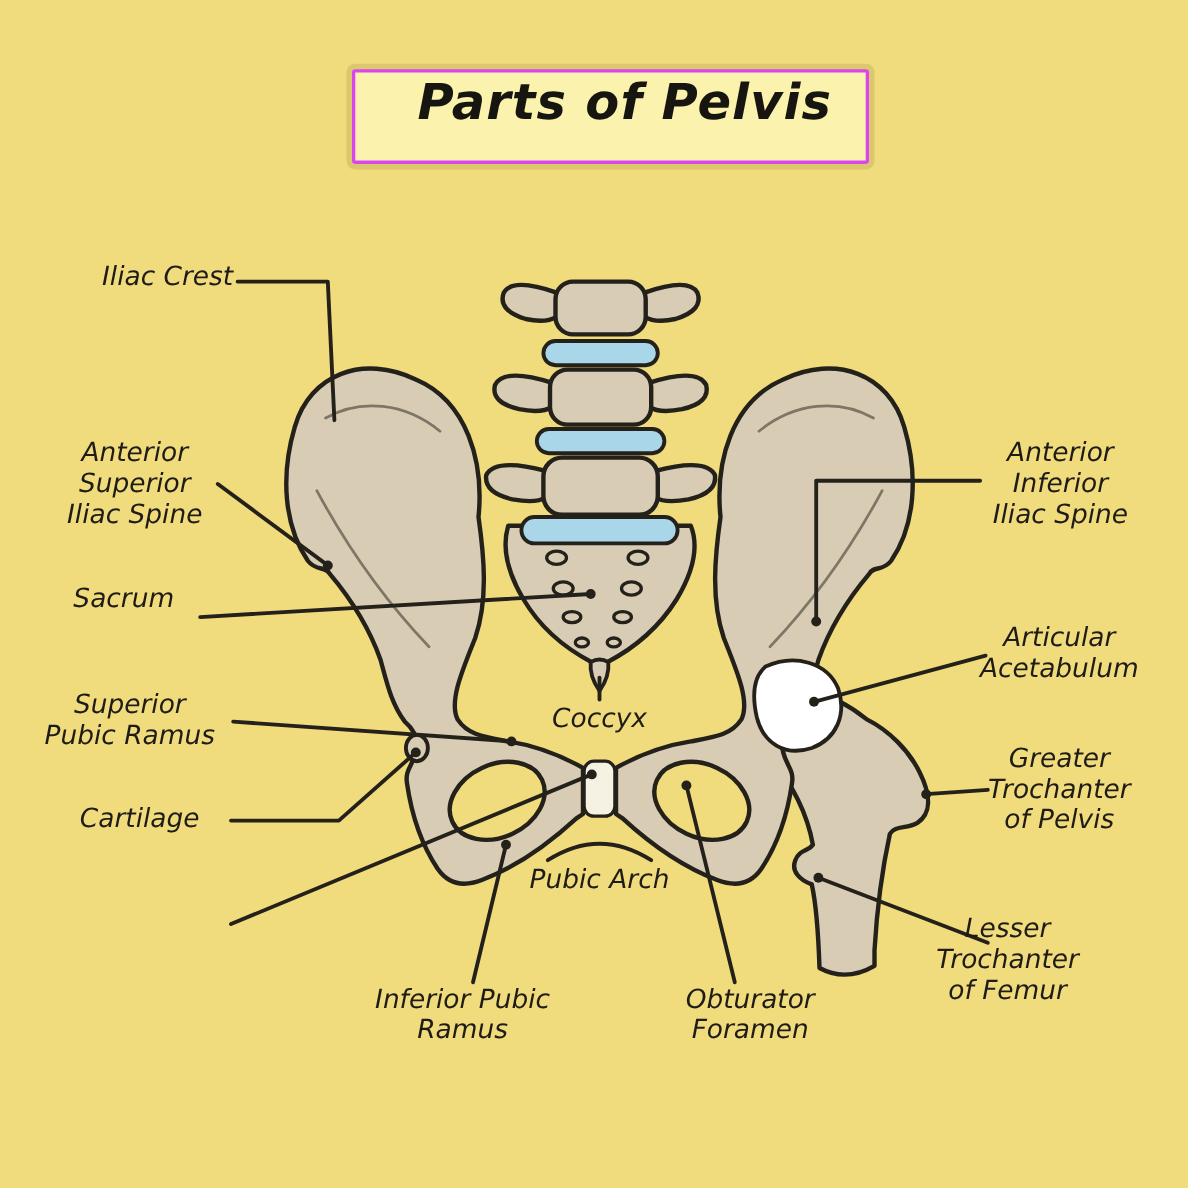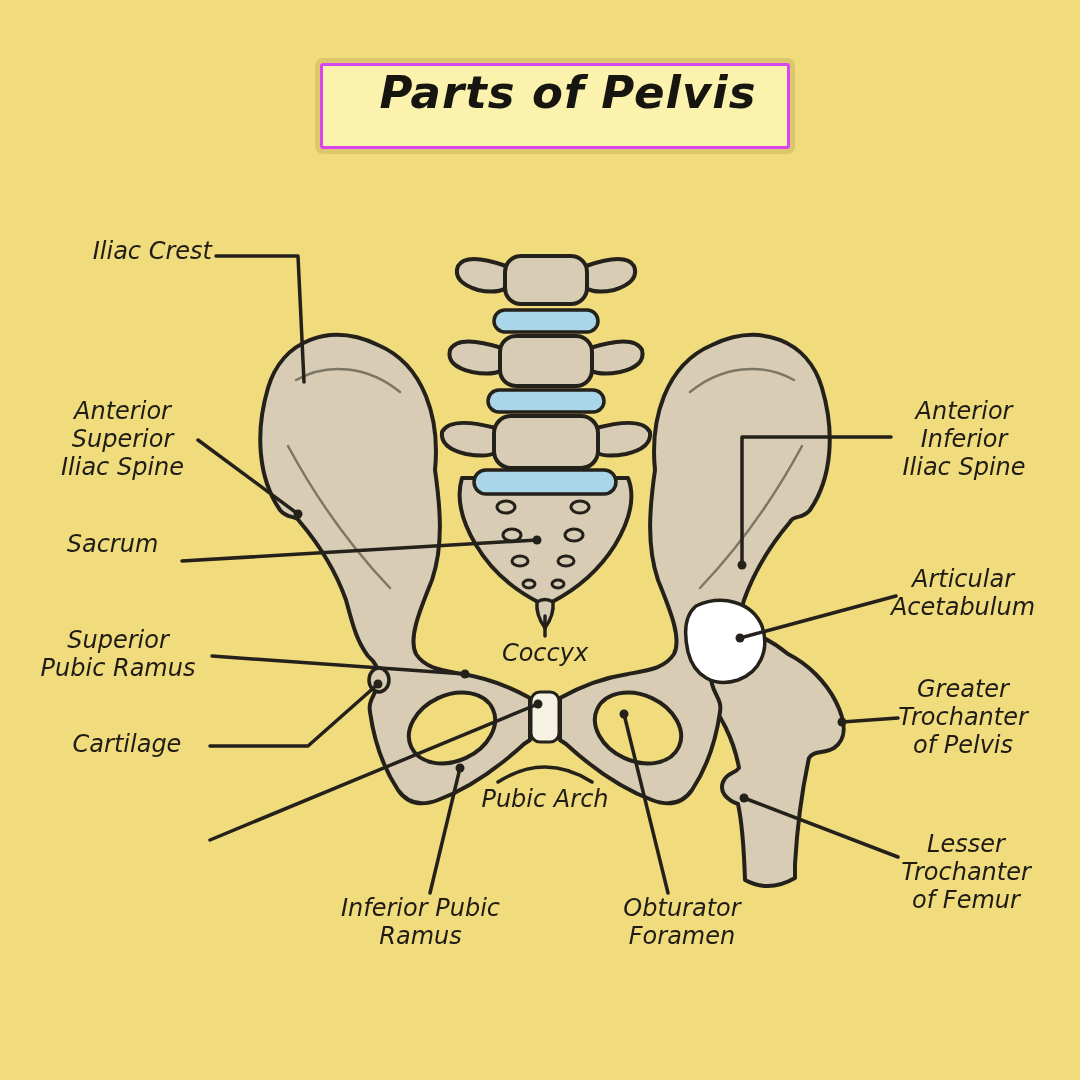--- a/index.html
+++ b/index.html
@@ -188,17 +188,17 @@
 Inferior
 Iliac Spine</div>
 
   <div class="label" style="left:888px;top:566px;width:150px;">Articular
 Acetabulum</div>
 
   <div class="label" style="left:884px;top:676px;width:158px;">Greater
 Trochanter
 of Pelvis</div>
 
-  <div class="label" style="left:887px;top:831px;width:158px;">Lesser
+  <div class="label" style="left:837px;top:831px;width:158px;">Lesser
 Trochanter
 of Femur</div>
 
 </div>
 
 </body></html>

